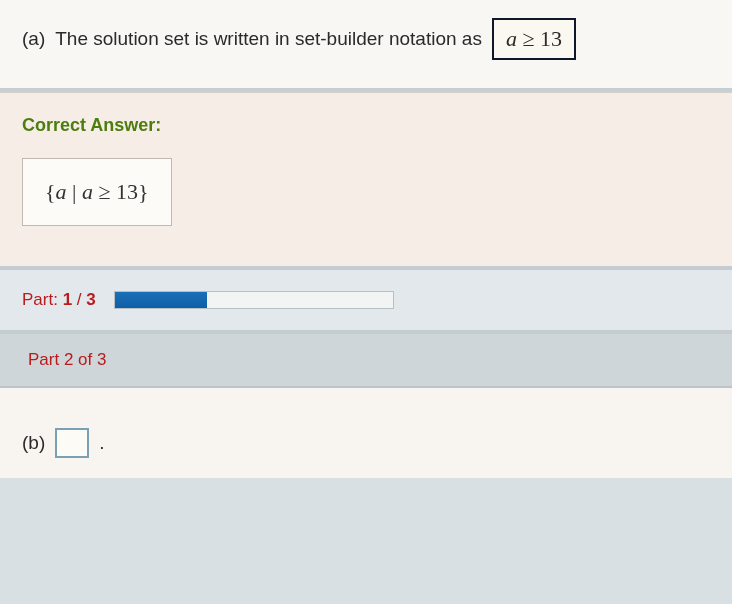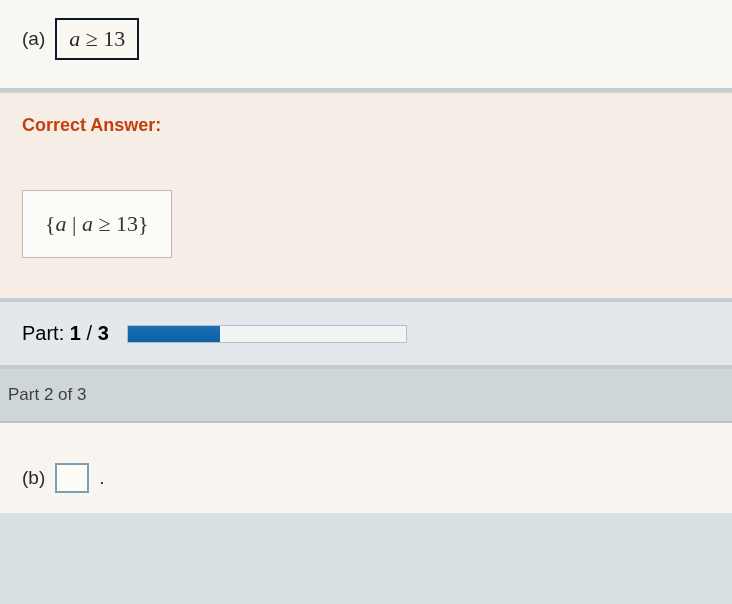--- a/index.html
+++ b/index.html
@@ -39,49 +39,48 @@
     }
     .math-input-box .nonitalic {
       font-style: normal;
     }
     .correct-section {
       background: #f6eee6;
       padding: 22px 22px 40px 22px;
       border-top: 2px solid #d6cfc7;
     }
     .correct-heading {
-      color: #c2410c;
+      color: #4d7c0f;
       font-weight: bold;
       font-size: 18px;
       margin-bottom: 22px;
     }
     .correct-answer-box {
       display: inline-block;
       border: 1px solid #bfb9b1;
       background: #fdfbf7;
       padding: 20px 22px;
       font-family: "Times New Roman", serif;
       font-size: 22px;
-      margin-top: 32px;
     }
     .correct-answer-box .var {
       font-style: italic;
     }
     .progress-row {
       display: flex;
       align-items: center;
       gap: 18px;
       padding: 20px 22px;
       background: #e2e8ec;
       border-top: 4px solid #c4ccd1;
       border-bottom: 4px solid #c4ccd1;
     }
     .progress-label {
-      font-size: 20px;
-      color: #000000;
+      font-size: 17px;
+      color: #b91c1c;
     }
     .progress-label b {
       font-weight: bold;
     }
     .progress-bar {
       width: 280px;
       height: 18px;
       background: #f2f3f3;
       border: 1px solid #b7bfc4;
       position: relative;
@@ -89,23 +88,23 @@
     .progress-fill {
       position: absolute;
       left: 0;
       top: 0;
       bottom: 0;
       width: 33.3%;
       background: linear-gradient(#1b6fb5, #0d5ea7);
     }
     .part-header {
       background: #cfd6da;
-      padding: 16px 8px;
+      padding: 16px 28px;
       font-size: 17px;
-      color: #404040;
+      color: #b91c1c;
       border-bottom: 2px solid #bcc4c9;
     }
     .part-b {
       padding: 40px 22px 20px 22px;
       font-size: 19px;
       color: #2a2a2a;
       background: #f8f5f0;
       display: flex;
       align-items: center;
       gap: 10px;
@@ -125,20 +124,21 @@
     }
   </style>
 </head>
 <body>
 
 <div class="container">
 
   <div class="panel">
     <div class="part-a">
       <span>(a)</span>
+      <span>The solution set is written in set-builder notation as</span>
       <span class="math-input-box">
         <span class="var"><i>a</i> <span class="nonitalic">≥ 13</span></span>
       </span>
     </div>
   </div>
 
   <div class="correct-section">
     <div class="correct-heading">Correct Answer:</div>
     <div class="correct-answer-box">
       <span>{<span class="var">a</span> | <span class="var">a</span> ≥ 13}</span>

